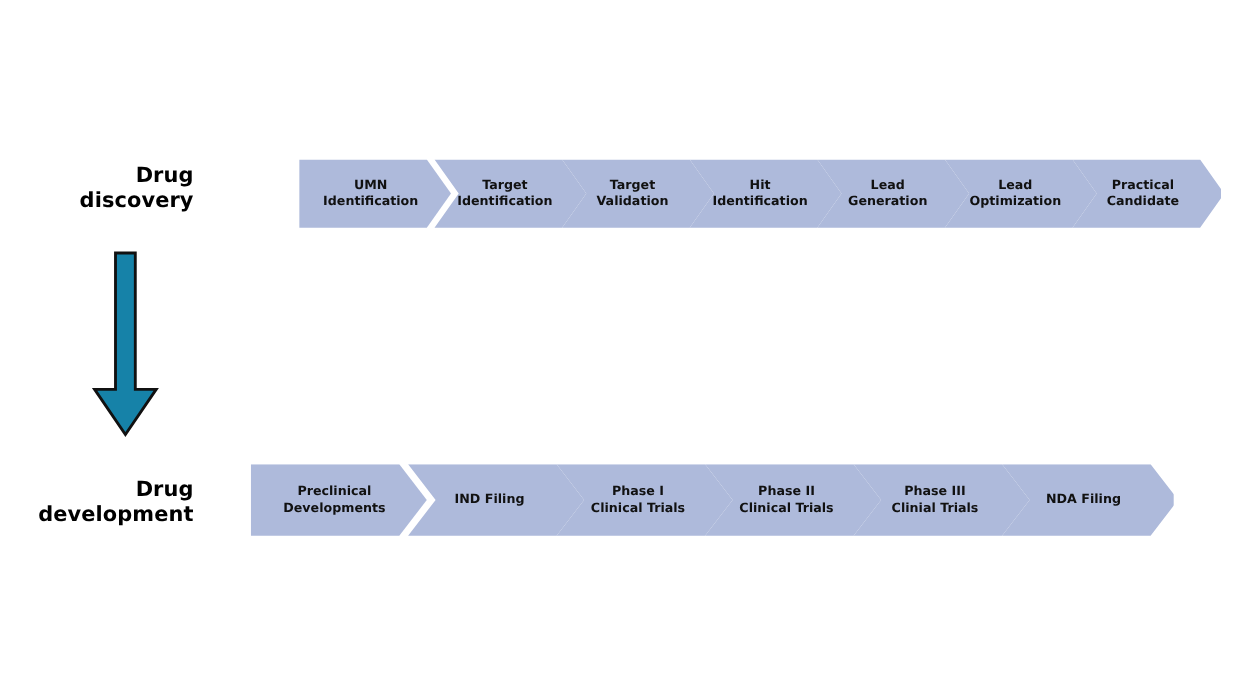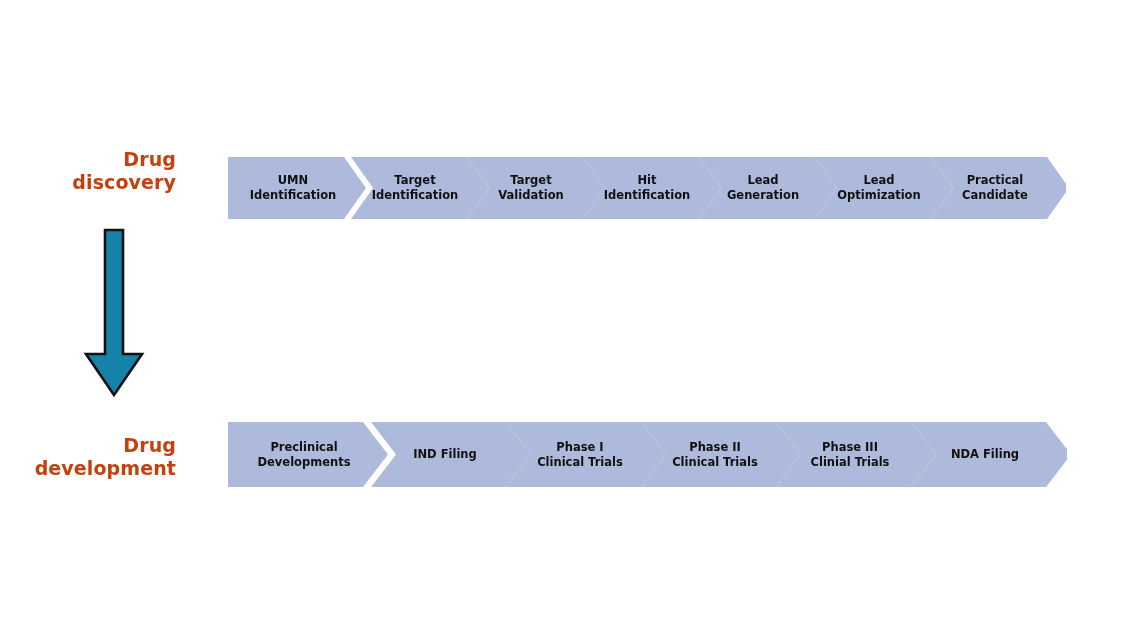--- a/index.html
+++ b/index.html
@@ -15,41 +15,41 @@
     position: relative;
     width: 1130px;
     height: 636px;
     background: #ffffff;
     overflow: hidden;
   }
   .row-label {
     position: absolute;
     text-align: right;
     font-weight: bold;
-    color: #c2410c;
+    color: #000000;
     font-size: 19px;
     line-height: 1.22;
     letter-spacing: 0.1px;
     white-space: pre-line;
   }
   #label-discovery {
     left: 0px;
     width: 176px;
     top: 148px;
   }
   #label-development {
     left: 0px;
     width: 176px;
     top: 434px;
   }
   .chevron-row {
     position: absolute;
     left: 228px;
   }
-  #row-discovery { top: 157px; }
+  #row-discovery { top: 145px; margin-left: 44px; }
   #row-development { top: 422px; }
   .chev-label {
     font-weight: bold;
     fill: #111111;
     font-size: 11.5px;
     font-family: "DejaVu Sans", "Liberation Sans", sans-serif;
     text-anchor: middle;
     dominant-baseline: middle;
   }
   #vertical-arrow {

